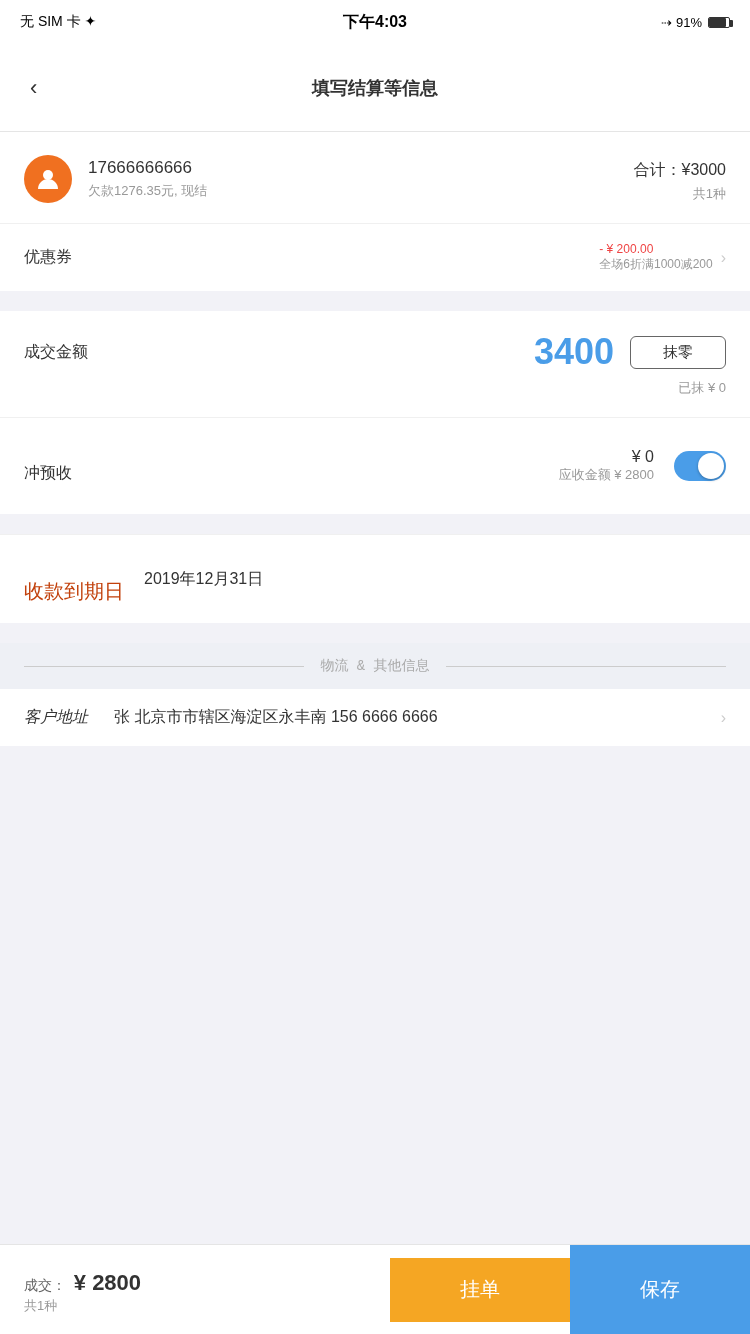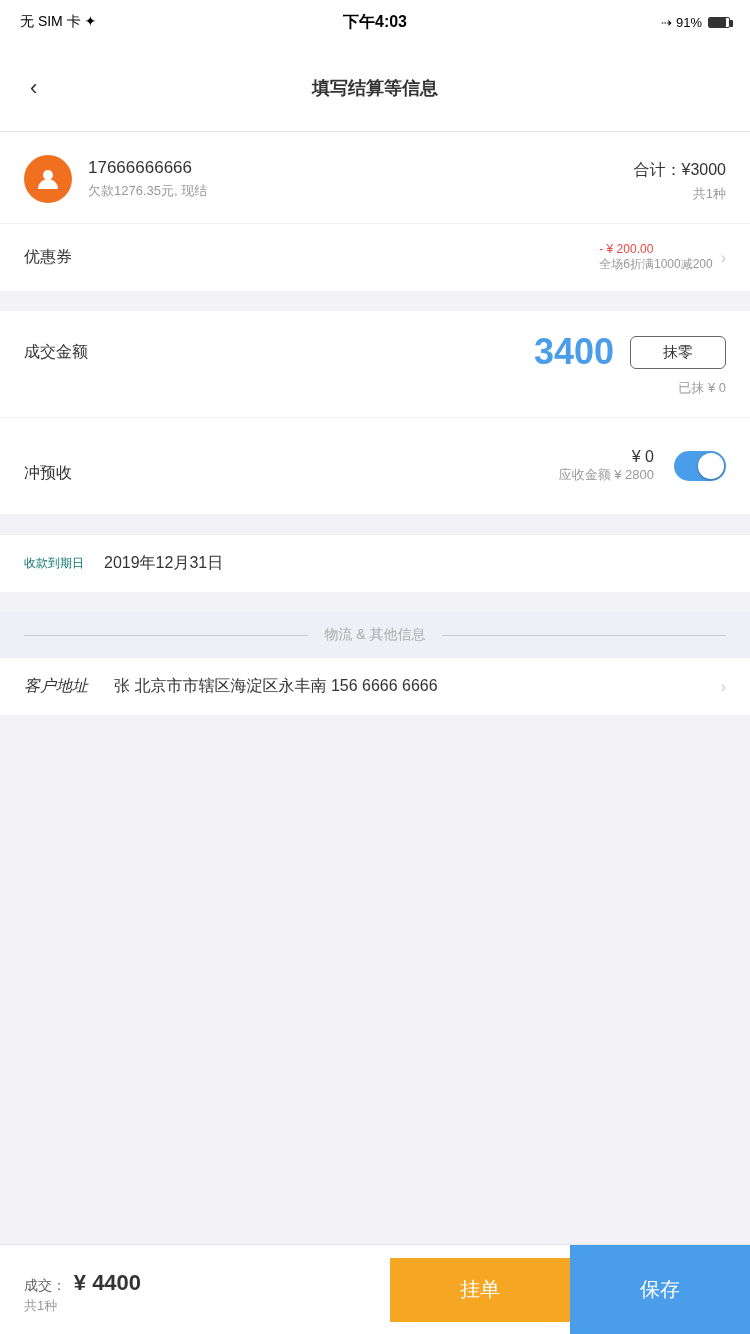--- a/index.html
+++ b/index.html
@@ -270,22 +270,23 @@
     
     .duedate-row {
       background: #fff;
       padding: 18px 24px;
       display: flex;
       align-items: center;
       gap: 20px;
       border-top: 1px solid #f0f0f0;
     }
     .duedate-label {
-      font-size: 12px;
-      color: #0f766e;
+      font-size: 20px;
+      color: #c2410c;
+      margin-top: 25px;
     }
     .duedate-value {
       font-size: 16px;
       color: #333;
     }
 
     
     .section-divider {
       background: #eef0f5;
       padding: 14px 24px;
@@ -295,20 +296,21 @@
       gap: 16px;
     }
     .divider-line {
       flex: 1;
       height: 1px;
       background: #ccc;
     }
     .divider-text {
       font-size: 14px;
       color: #aaa;
+      font-family: Liberation Mono, monospace;
     }
 
     
     .address-row {
       background: #fff;
       padding: 18px 24px;
       display: flex;
       align-items: center;
       justify-content: space-between;
     }
@@ -499,19 +501,19 @@
     <span class="chevron">›</span>
   </div>
 </div>
 
 <div class="empty-section"></div>
 
 <div class="bottom-bar">
   <div class="bottom-summary">
     <div>
       <span class="bottom-deal-label">成交：</span>
-      <span class="bottom-deal-amount">¥ 4400</span>
+      <span class="bottom-deal-amount">¥ 2800</span>
     </div>
     <div class="bottom-count">共1种</div>
   </div>
   <button class="bottom-btn-pending">挂单</button>
   <button class="bottom-btn-save">保存</button>
 </div>
 
 </body></html>

